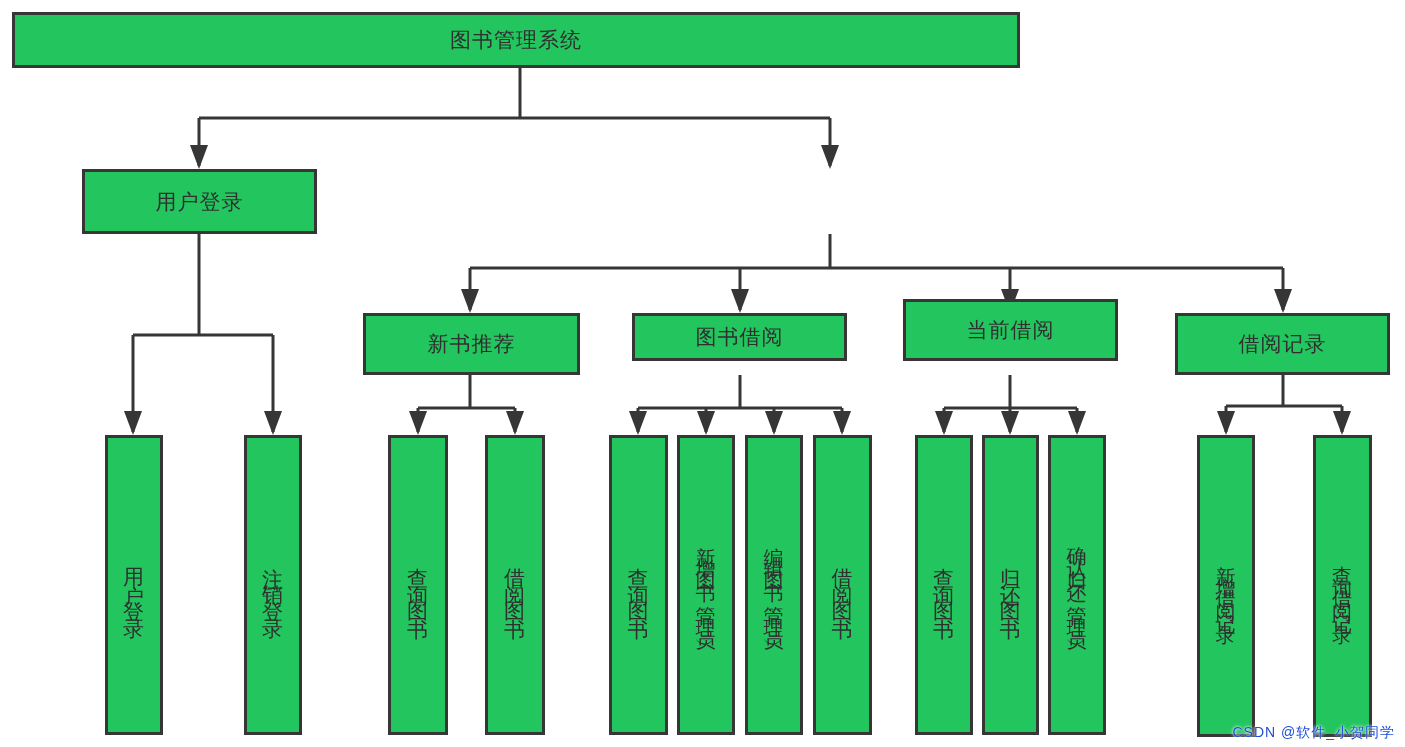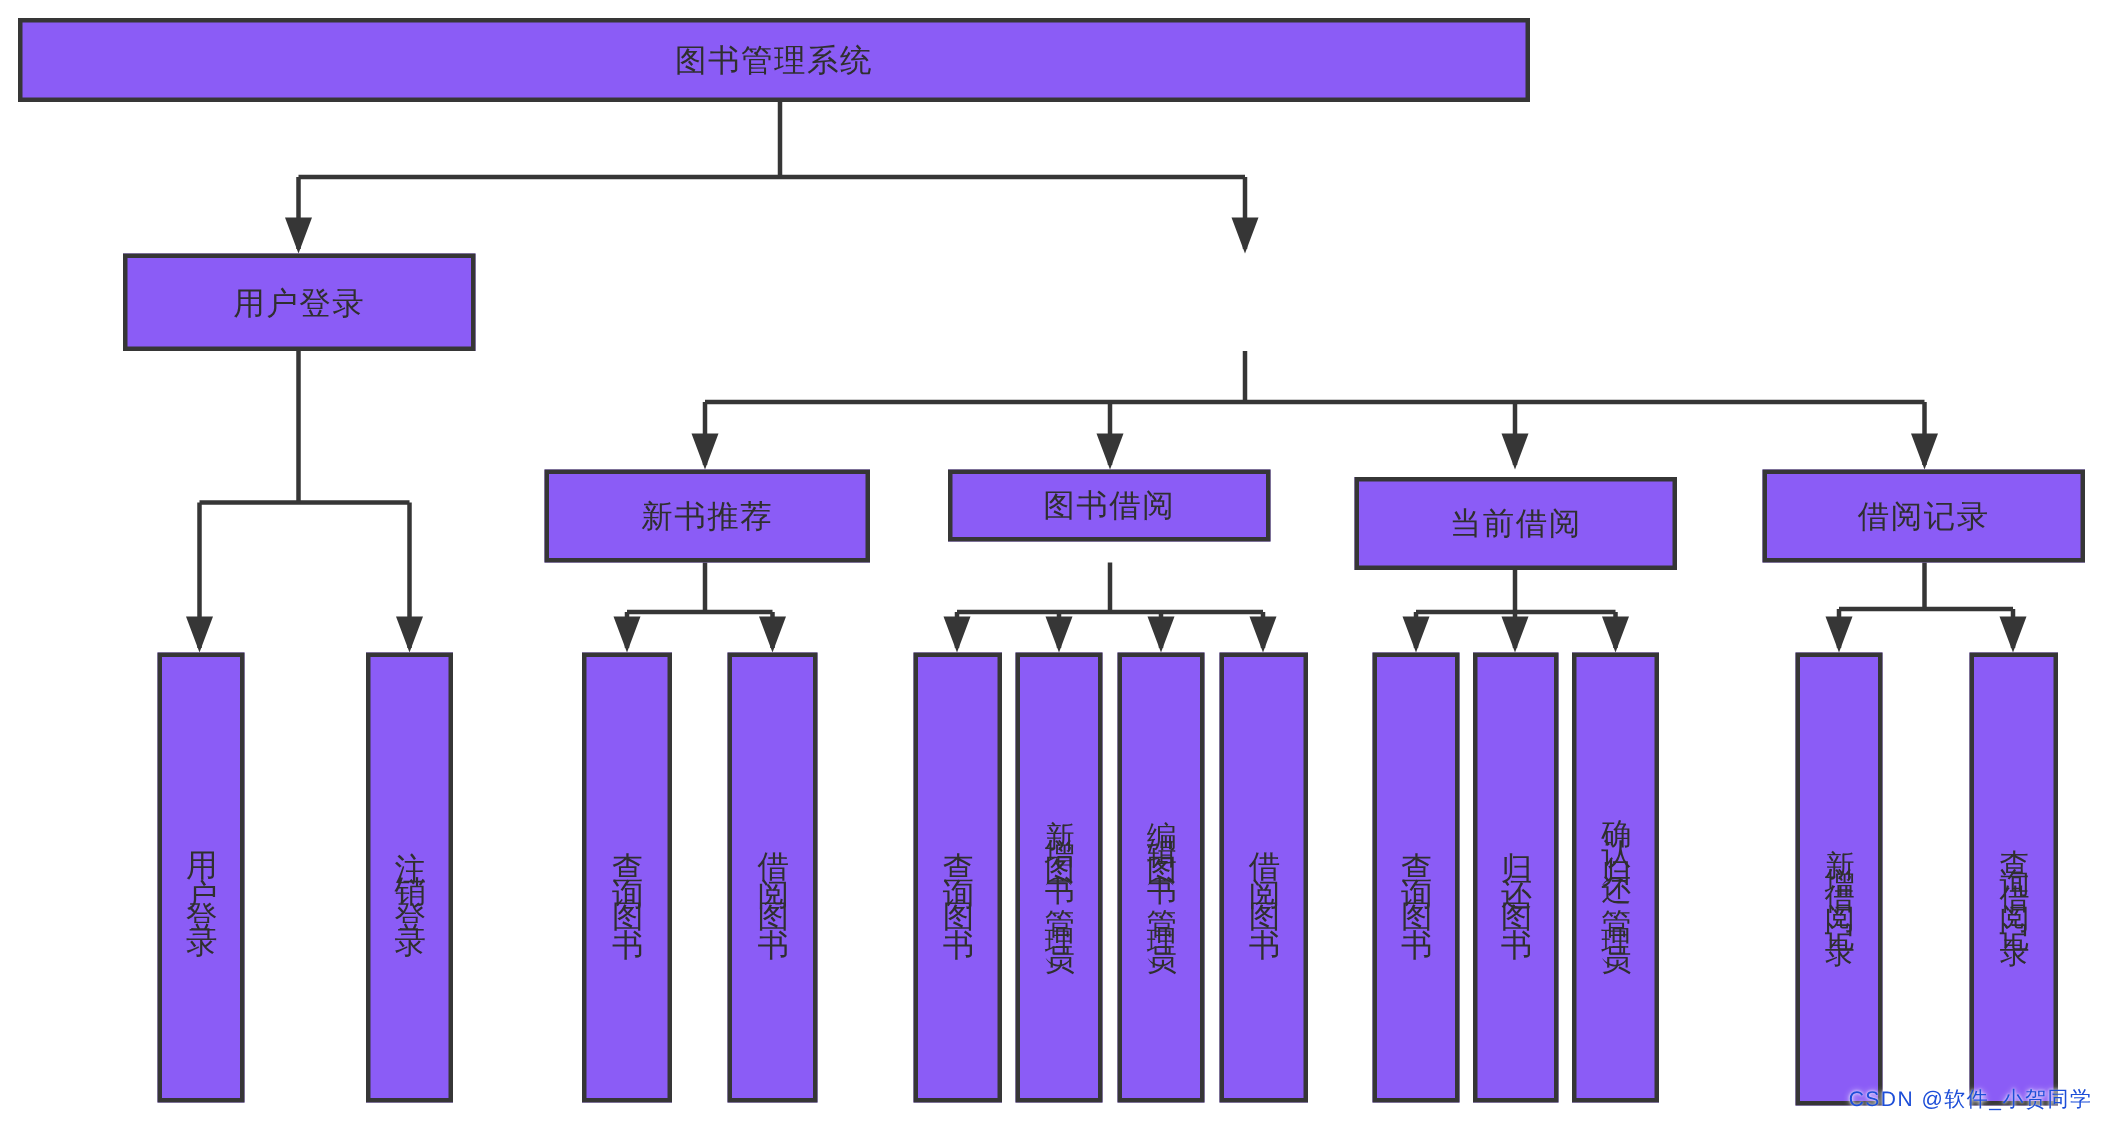--- a/index.html
+++ b/index.html
@@ -13,21 +13,21 @@
   }
   .connector-layer {
     position: absolute;
     left: 0; top: 0;
     width: 1405px; height: 747px;
     z-index: 1;
   }
   .node {
     position: absolute;
     box-sizing: border-box;
-    background: #8b5cf6;
+    background: #22c55e;
     border: 3px solid #363636;
     color: #2f2f2f;
     display: flex;
     align-items: center;
     justify-content: center;
     z-index: 2;
   }
   .h-node {
     font-size: 21px;
     letter-spacing: 1px;
@@ -127,21 +127,21 @@
       <polygon points="1333,411 1351,411 1342,435"></polygon>
     </g>
   </svg>
 
   <div class="node h-node" style="left:12px; top:12px; width:1008px; height:56px;">图书管理系统</div>
 
   <div class="node h-node" style="left:82px; top:169px; width:235px; height:65px;">用户登录</div>
 
   <div class="node h-node" style="left:363px; top:313px; width:217px; height:62px;font-family:Liberation Mono, monospace;">新书推荐</div>
   <div class="node h-node" style="left:632px; top:313px; width:215px; height:48px;">图书借阅</div>
-  <div class="node h-node" style="left:903px; top:318px; width:215px; height:62px;">当前借阅</div>
+  <div class="node h-node" style="left:903px; top:299px; width:215px; height:62px;">当前借阅</div>
   <div class="node h-node" style="left:1175px; top:313px; width:215px; height:62px;">借阅记录</div>
 
   <div class="node v-node" style="left:105px; top:435px; width:58px; height:300px;">用户登录</div>
   <div class="node v-node" style="left:244px; top:435px; width:58px; height:300px;">注销登录</div>
 
   <div class="node v-node" style="left:388px; top:435px; width:60px; height:300px;">查询图书</div>
   <div class="node v-node" style="left:485px; top:435px; width:60px; height:300px;">借阅图书</div>
 
   <div class="node v-node" style="left:609px; top:435px; width:59px; height:300px;">查询图书</div>
   <div class="node v-node tight" style="left:677px; top:435px; width:58px; height:300px;">新增图书（管理员）</div>

